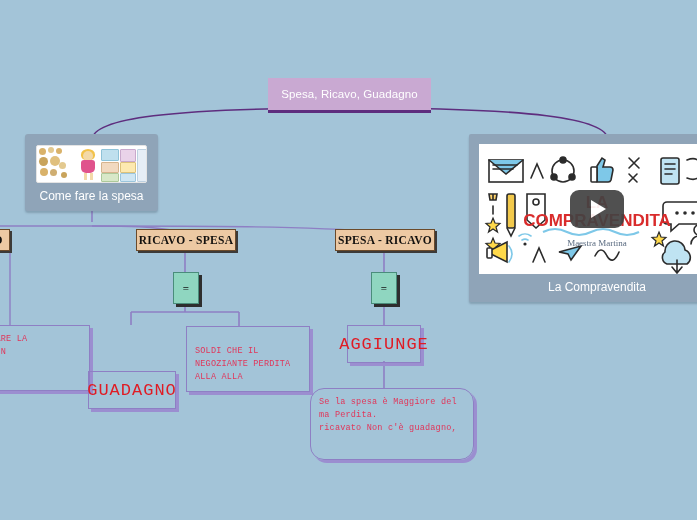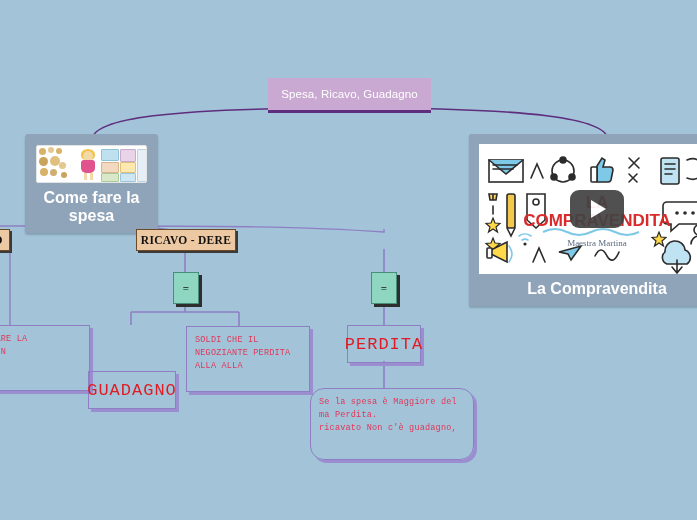--- a/index.html
+++ b/index.html
@@ -22,23 +22,22 @@
     z-index:6;
   }
 
   
   .media-node{
     position:absolute;background:#8fa4b8;
     box-shadow:0 2px 2px rgba(40,55,70,.25);
     z-index:5;
   }
   .media-node .caption{
-    color:#ffffff;text-align:center;font-size:16px;
+    color:#ffffff;text-align:center;font-size:12px;
     padding:6px 4px 8px 4px;
-    font-weight:bold;
   }
   #node-spesa{left:25px;top:134px;width:133px;border-radius:3px;}
   #node-spesa .thumb{
     margin:11px 11px 0 11px;height:36px;border-radius:2px;overflow:hidden;position:relative;
     background:#ffffff;border:1px solid #e4e4e4;
   }
   #node-video{left:469px;top:134px;width:256px;border-radius:2px;}
   #node-video .thumb{
     margin:10px 10px 0 10px;height:130px;background:#ffffff;position:relative;overflow:hidden;
   }
@@ -94,21 +93,21 @@
     font-family:"Liberation Mono", monospace;
     color:#e01b24;z-index:5;background:transparent;
   }
   .term-big{justify-content:center;font-size:17px;letter-spacing:1px;}
   .term-small{
     font-size:8.5px;line-height:13px;color:#e0365a;padding:7px 8px;
     align-items:flex-start;letter-spacing:.2px;
   }
   #term-guadagno{left:88px;top:325px;width:86px;height:36px;margin-top:46px;}
   #term-perdita{left:347px;top:325px;width:72px;height:36px;}
-  #term-soldi{left:186px;top:326px;width:106px;height:50px;}
+  #term-soldi{left:186px;top:326px;width:106px;height:50px;align-items:flex-end;}
   #term-cut{left:-40px;top:325px;width:112px;height:50px;}
   #term-perdita-desc{left:310px;top:388px;width:146px;height:56px;border-radius:14px;}
 </style>
 </head>
 <body>
 
 <div id="canvas">
 
   <svg class="links" viewBox="0 0 697 520">
 
@@ -237,21 +236,24 @@
         <span class="play-tri"></span>
       </div>
     </div>
     <div class="caption">La Compravendita</div>
   </div>
 
   <div class="op-box" id="op-cut">
     <span>O</span>
   </div>
   <div class="op-box" id="op-ricavo-spesa">
-    <span>RICAVO - DERE</span>
+    <span>RICAVO - SPESA</span>
+  </div>
+  <div class="op-box" id="op-spesa-ricavo">
+    <span>SPESA - RICAVO</span>
   </div>
 
   <div class="eq-box" id="eq-left">
     <span>=</span>
   </div>
   <div class="eq-box" id="eq-right">
     <span>=</span>
   </div>
 
   <div class="term-box term-small" id="term-cut">
@@ -267,21 +269,21 @@
 
   <div class="term-box term-small" id="term-soldi">
     <div>
       <div>SOLDI CHE IL</div>
       <div>NEGOZIANTE PERDITA</div>
       <div>ALLA ALLA</div>
     </div>
   </div>
 
   <div class="term-box term-big" id="term-perdita">
-    <span>PERDITA</span>
+    <span>AGGIUNGE</span>
   </div>
 
   <div class="term-box term-small" id="term-perdita-desc">
     <div>
       <div>Se la spesa è Maggiore del</div>
       <div>ma Perdita.</div>
       <div>ricavato Non c'è guadagno,</div>
     </div>
   </div>
 

